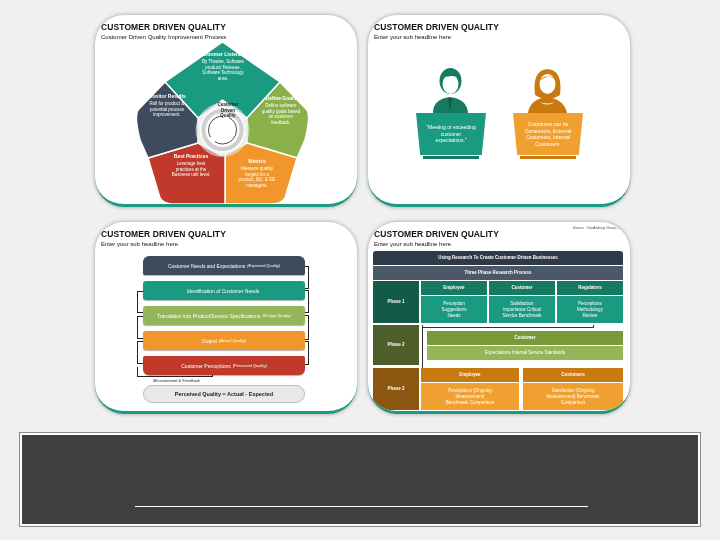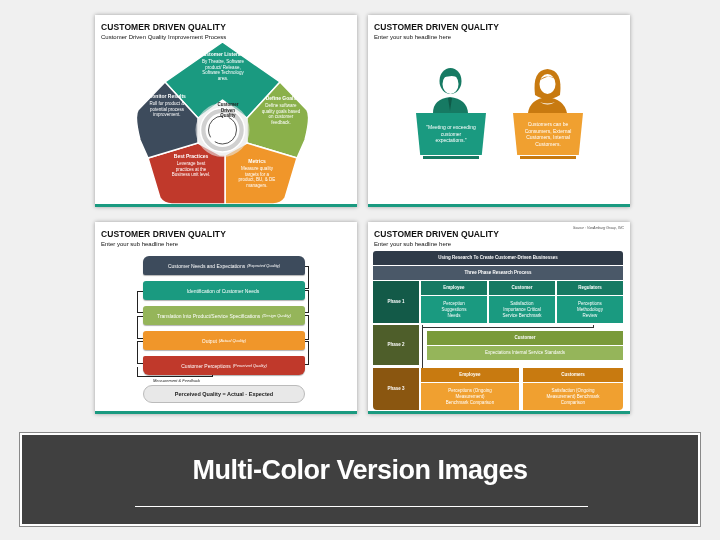--- a/index.html
+++ b/index.html
@@ -4,20 +4,21 @@
 <style>
   * { box-sizing: border-box; margin: 0; padding: 0; }
   html, body { width: 720px; height: 540px; overflow: hidden; }
   body { background: #f0f0f0; font-family: "Liberation Sans", "DejaVu Sans", sans-serif; position: relative; }
 
   .slide {
     position: absolute; background: #fff; width: 262px; height: 192px;
     box-shadow: 0 0 4px rgba(0,0,0,0.35);
     border-bottom: 3px solid #1a9a80;
     overflow: hidden;
+    border-radius: 29px;
   }
   .slide .title { position: absolute; left: 6px; top: 7px; font-size: 8.5px; font-weight: bold; color: #111; letter-spacing: 0.1px; }
   .slide .sub { position: absolute; left: 6px; top: 19px; font-size: 6px; color: #111; }
 
   #s1 { left: 95px; top: 15px; }
   #s2 { left: 368px; top: 15px; }
   #s3 { left: 95px; top: 222px; }
   #s4 { left: 368px; top: 222px; }
 
   
@@ -167,15 +168,14 @@
   <div class="cell" style="left:53px;top:161px;width:98px;height:27px;background:#f0a030;white-space:pre-line;">Perceptions (Ongoing
 Measurement)
 Benchmark Comparison</div>
   <div class="cell bold" style="left:155px;top:146px;width:100px;height:14px;background:#c87a10;">Customers</div>
   <div class="cell" style="left:155px;top:161px;width:100px;height:27px;background:#f0a030;white-space:pre-line;border-radius:0 0 4px 0;">Satisfaction (Ongoing
 Measurement) Benchmark
 Comparison</div>
 </div>
 
 <div class="banner">
-  <div class="btext">Multi-Color Version Images</div>
   <div class="bline"></div>
 </div>
 
 </body></html>

